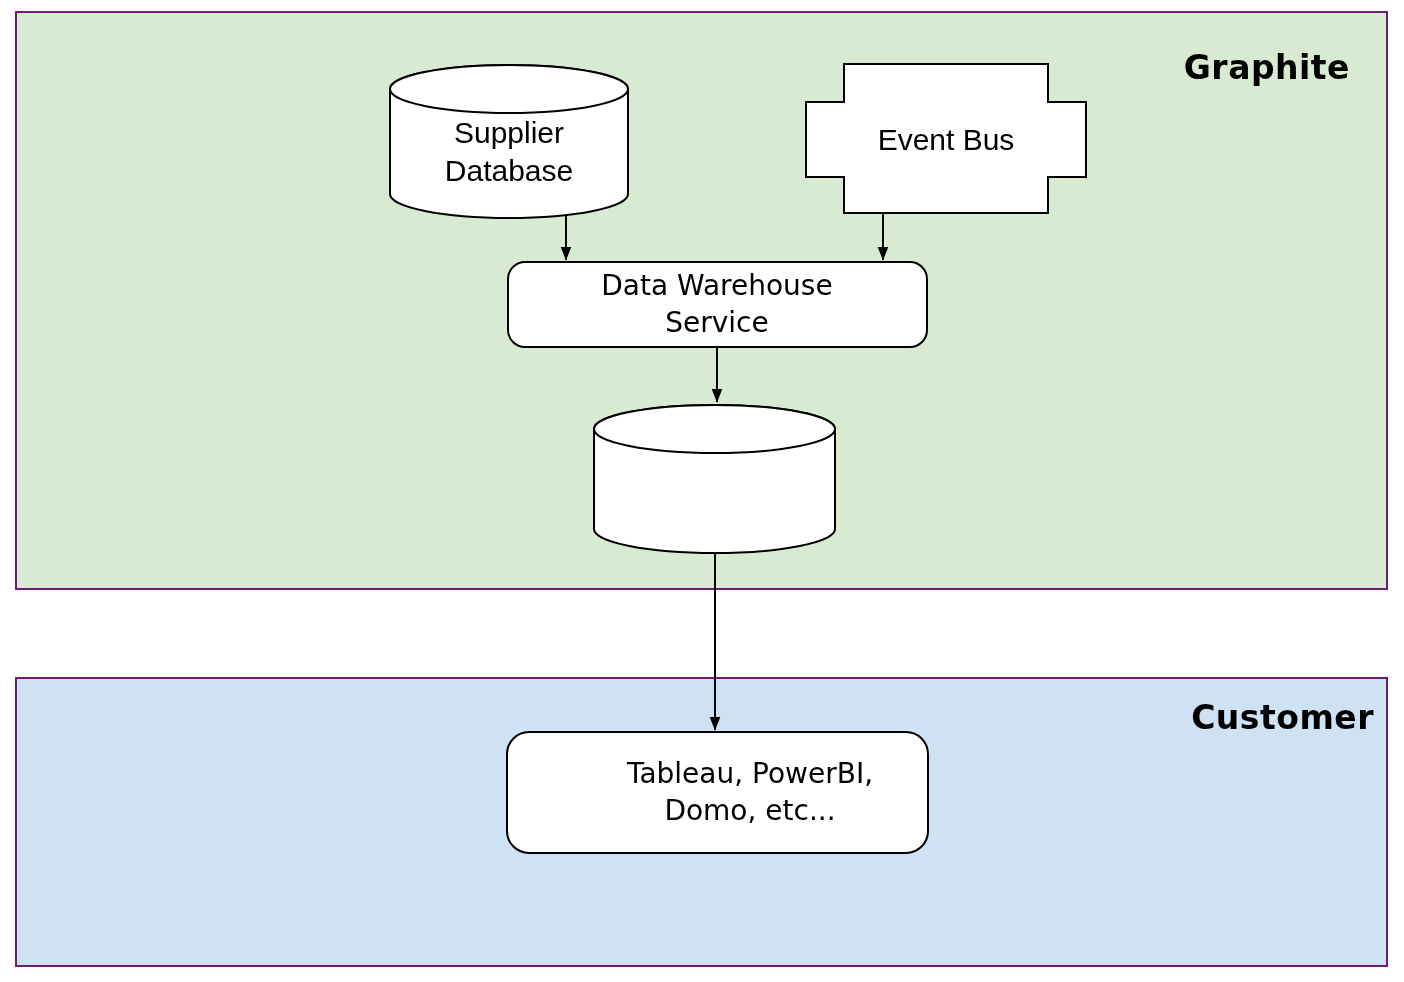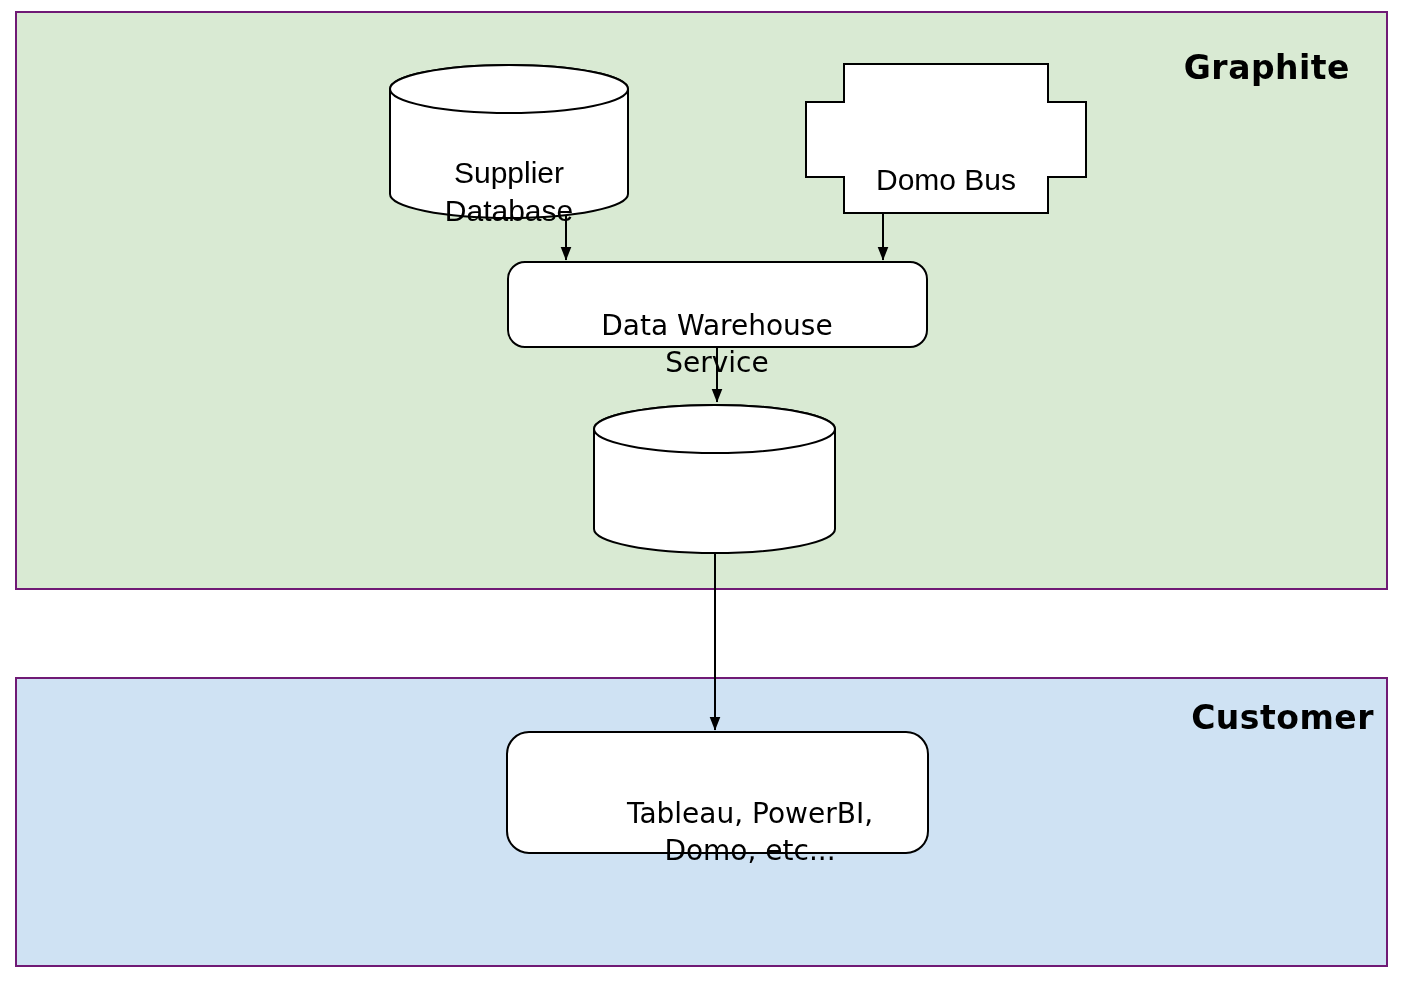--- a/index.html
+++ b/index.html
@@ -59,21 +59,20 @@
     width: 1404px;
     height: 982px;
     pointer-events: none;
   }
   .node-label {
     position: absolute;
     transform: translate(-50%, -50%);
     text-align: center;
     white-space: pre-line;
     color: #000000;
-    margin-top: 40px;
   }
   .arial-like {
     font-family: "Liberation Sans", sans-serif;
     font-size: 30px;
     line-height: 38px;
   }
   .geo-like {
     font-family: "DejaVu Sans", sans-serif;
     font-size: 28px;
     line-height: 37px;
@@ -122,21 +121,21 @@
 
     <line x1="566" y1="216" x2="566" y2="260" stroke="#000000" stroke-width="2" marker-end="url(#arrowhead)"></line>
     <line x1="883" y1="214" x2="883" y2="260" stroke="#000000" stroke-width="2" marker-end="url(#arrowhead)"></line>
     <line x1="717" y1="347" x2="717" y2="402" stroke="#000000" stroke-width="2" marker-end="url(#arrowhead)"></line>
     <line x1="715" y1="553" x2="715" y2="730" stroke="#000000" stroke-width="2" marker-end="url(#arrowhead)"></line>
   </svg>
 
   <div class="node-label arial-like" id="label-supplier-db">Supplier
 Database</div>
 
-  <div class="node-label arial-like" id="label-event-bus">Domo Bus</div>
+  <div class="node-label arial-like" id="label-event-bus">Event Bus</div>
 
   <div class="node-label geo-like" id="label-data-warehouse">Data Warehouse
 Service</div>
 
 
   <div class="node-label geo-like" id="label-bi-tools">Tableau, PowerBI,
 Domo, etc...</div>
 
 </div>
 

